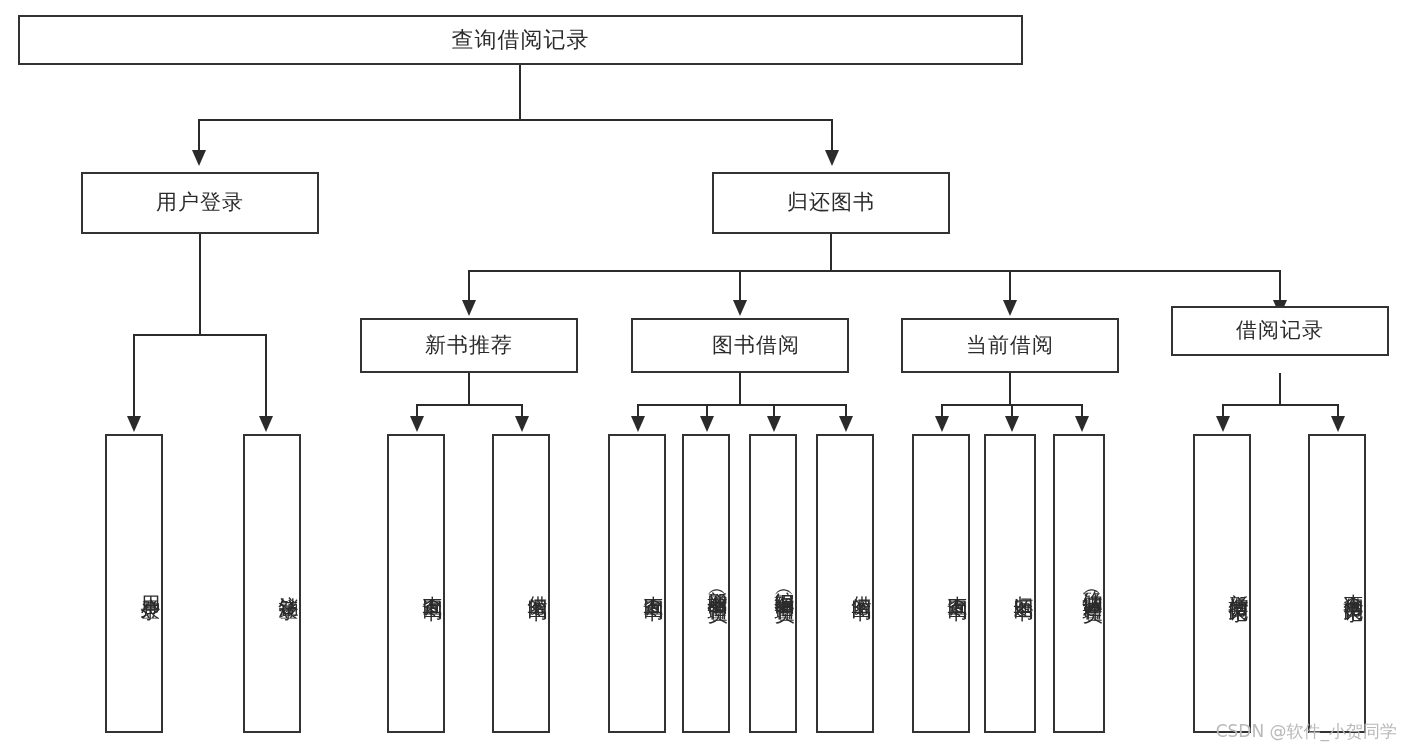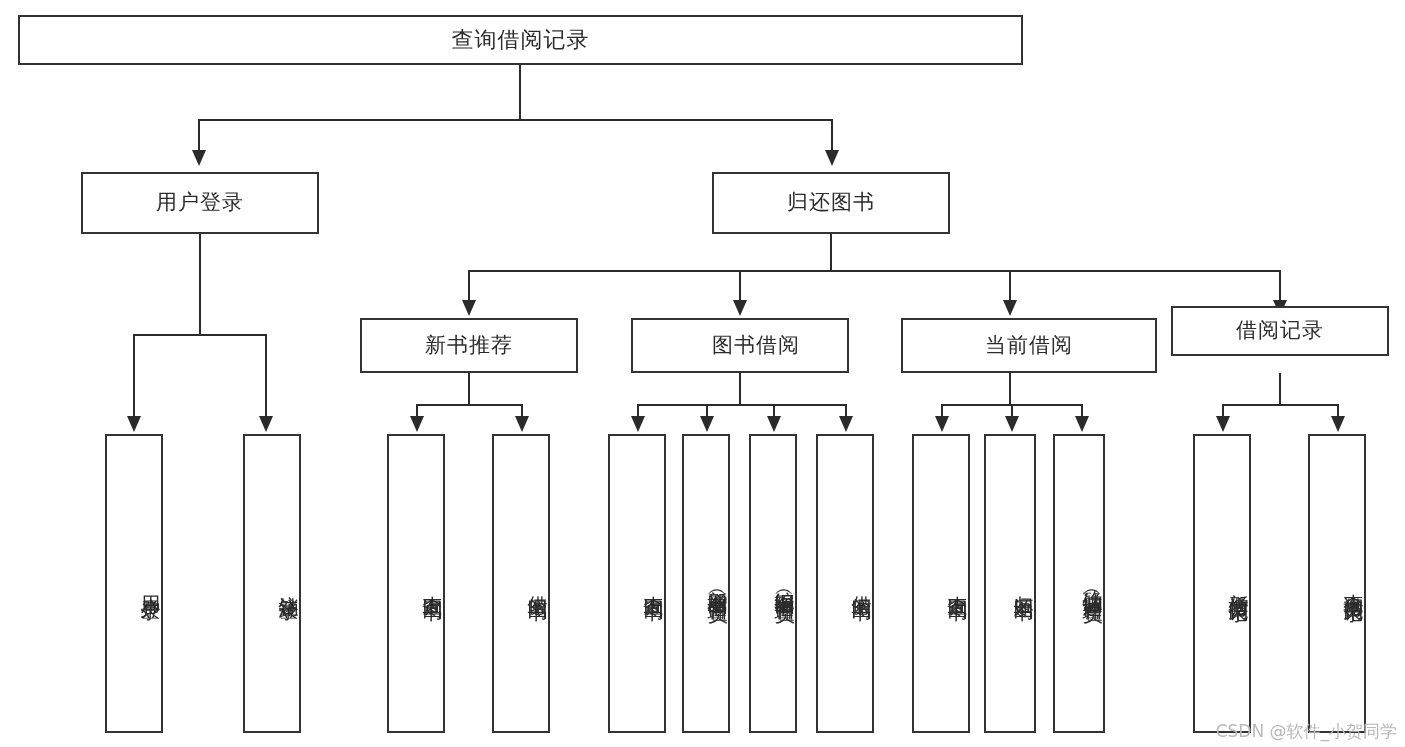--- a/index.html
+++ b/index.html
@@ -123,21 +123,21 @@
   <div class="arrow" style="left:1003px; top:300px;"></div>
   <div class="vline" style="left:1279px; top:270px; height:32px;"></div>
   <div class="arrow" style="left:1273px; top:300px;"></div>
 
   <div class="node horiz" style="left:360px; top:318px; width:218px; height:55px;">
     <span class="txt">新书推荐</span>
   </div>
   <div class="node horiz" style="left:631px; top:318px; width:218px; height:55px;padding-left:32px;">
     <span class="txt">图书借阅</span>
   </div>
-  <div class="node horiz" style="left:901px; top:318px; width:256px; height:55px;">
+  <div class="node horiz" style="left:901px; top:318px; width:218px; height:55px;">
     <span class="txt">当前借阅</span>
   </div>
   <div class="node horiz" style="left:1171px; top:306px; width:218px; height:50px;">
     <span class="txt">借阅记录</span>
   </div>
 
   <div class="vline" style="left:468px; top:373px; height:32px;"></div>
   <div class="hline" style="left:416px; top:404px; width:106px;"></div>
   <div class="vline" style="left:416px; top:404px; height:14px;"></div>
   <div class="arrow" style="left:410px; top:416px;"></div>

